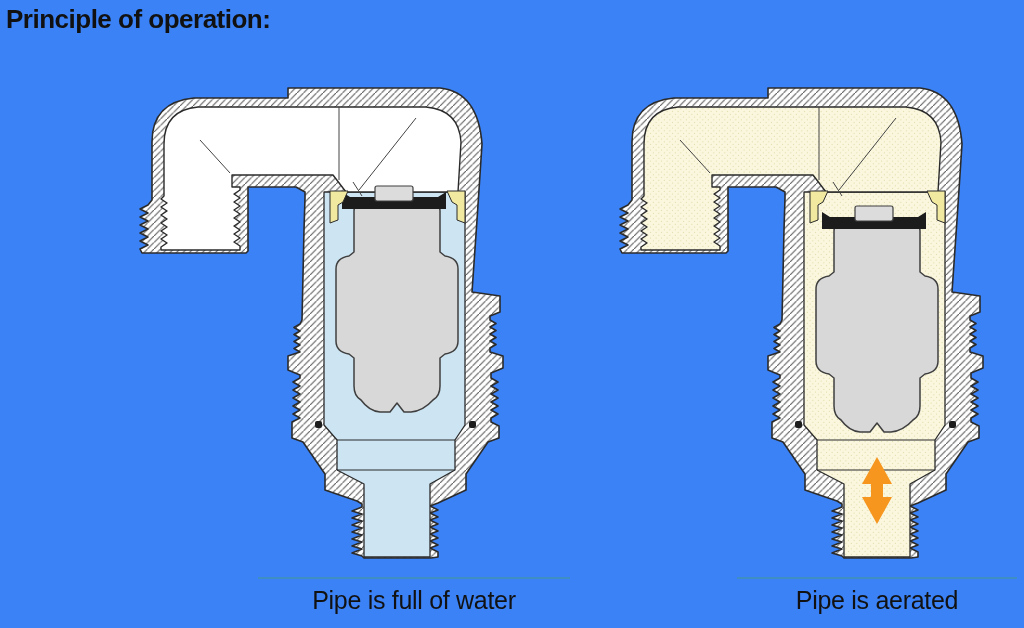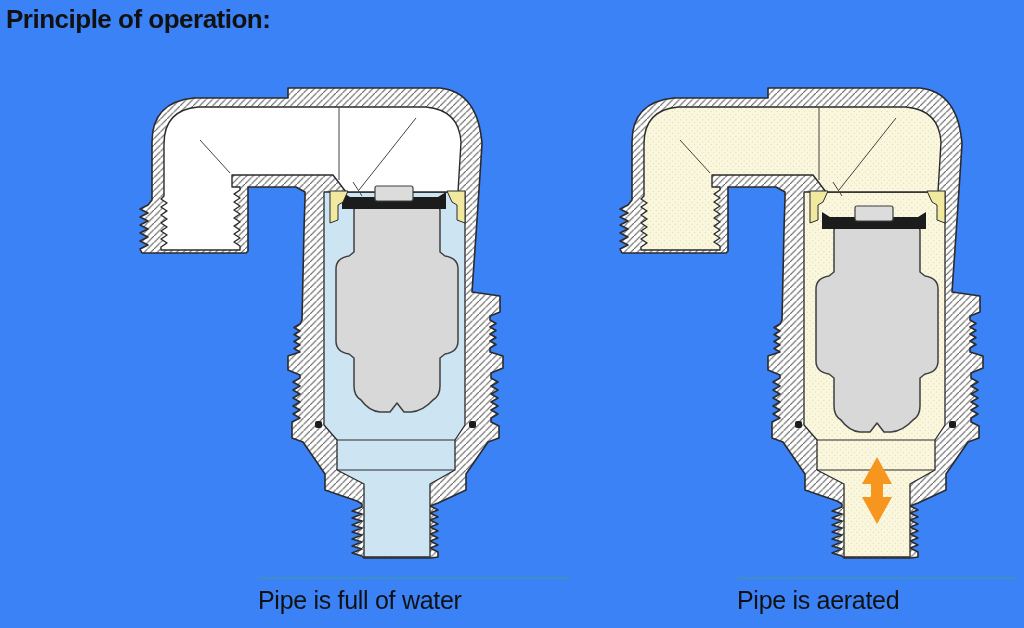--- a/index.html
+++ b/index.html
@@ -3,21 +3,21 @@
 <meta charset="utf-8">
 <style>
   html,body{margin:0;padding:0;background:#ffffff;}
   body{font-family:"Liberation Sans","DejaVu Sans",sans-serif;}
   .stage{position:relative;width:1024px;height:628px;background:#3b82f6;overflow:hidden;}
   .page-title{position:absolute;left:6px;top:4px;margin:0;font-size:26px;font-weight:bold;
               letter-spacing:-0.5px;color:var(--text,#111);}
   .valve-svg{position:absolute;top:80px;}
   .valve-svg.left{left:128px;}
   .valve-svg.right{left:608px;}
-  .caption-block{position:absolute;top:577px;text-align:left;}
+  .caption-block{position:absolute;top:577px;text-align:center;}
   .caption-block.left{left:258px;width:312px;}
   .caption-block.right{left:737px;width:280px;}
   .caption-rule{height:2px;width:100%;background:var(--caption-rule,#3e8ec4);}
   .caption-text{margin-top:7px;font-size:25px;letter-spacing:-0.3px;color:var(--text,#111);}
   svg{display:block;}
 </style>
 </head>
 <body>
 
 <div class="stage">

